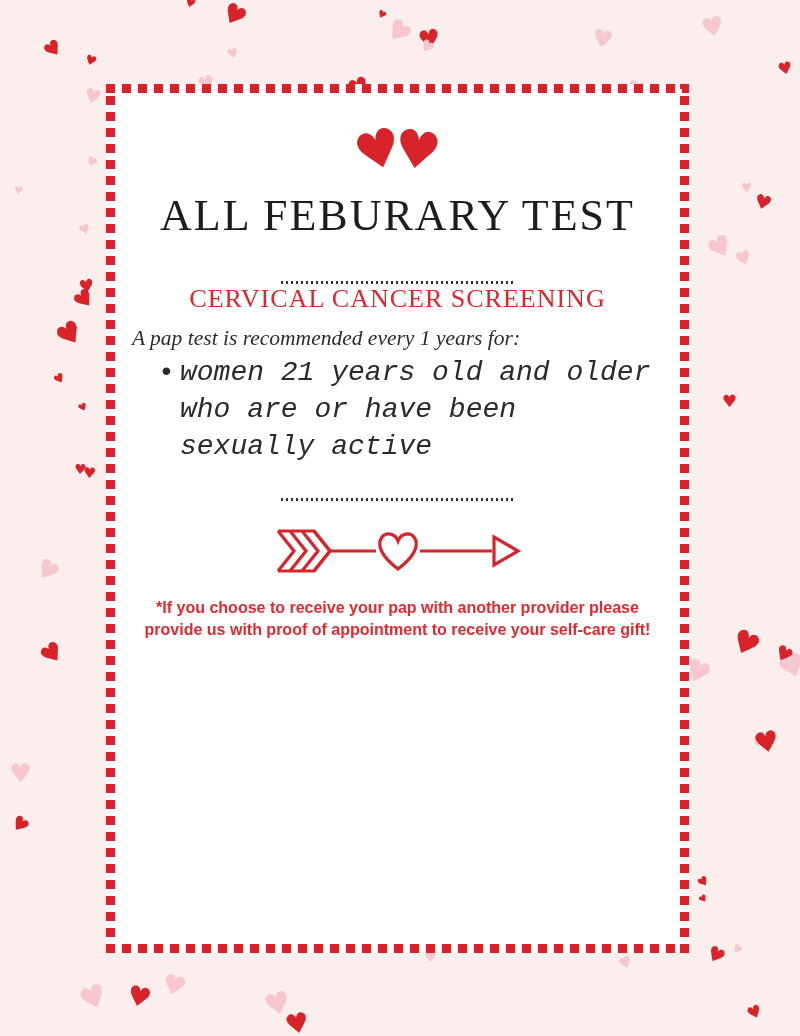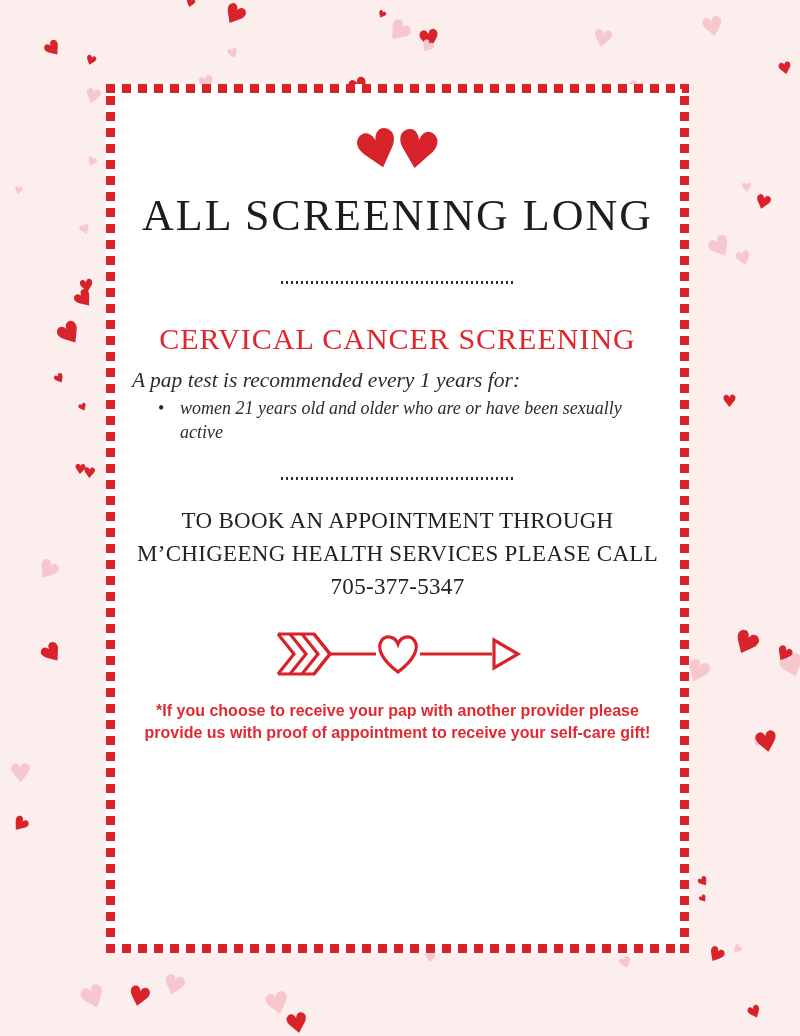--- a/index.html
+++ b/index.html
@@ -82,47 +82,47 @@
   }
   .divider{
     width:234px;
     height:3px;
     margin:0 auto;
     background:repeating-linear-gradient(90deg,#2e2e2e 0 2px,transparent 2px 5px);
   }
   .divider.d1{margin-top:40px;}
   .divider.d2{margin-top:32px;}
   .section-title{
-    font-size:30px;
+    font-size:26px;
     font-weight:normal;
     letter-spacing:1px;
     color:#e2242b;
-    margin-top:38px;
   }
   .intro{
     font-style:italic;
     font-size:21.5px;
     color:#2b2b2b;
     text-align:left;
     margin:12px 0 0 -4px;
   }
   ul.recs{
     list-style:none;
     text-align:left;
     margin:4px 0 0 22px;
   }
   ul.recs li{
     font-style:italic;
-    font-size:18px;
+    font-size:28px;
     line-height:1.32;
     color:#2b2b2b;
     padding-left:22px;
     position:relative;
     max-width:510px;
     margin-bottom:4px;
+    font-family:Liberation Mono, monospace;
   }
   ul.recs li::before{
     content:"\2022";
     position:absolute;
     left:0;top:0;
     font-style:normal;
   }
   .booking{
     font-size:23px;
     line-height:1.45;
@@ -284,36 +284,35 @@
     <div class="edge top"></div>
     <div class="edge bottom"></div>
     <div class="edge left"></div>
     <div class="edge right"></div>
 
     <div class="hearts-pair">
       <span class="h1">♥</span><span class="h2">♥</span>
     </div>
 
 
-    <h2 class="headline">ALL SCREENING LONG</h2>
+    <h2 class="headline">ALL FEBURARY TEST</h2>
 
 
     <div class="divider d1"></div>
 
     <h3 class="section-title">CERVICAL CANCER SCREENING</h3>
 
     <p class="intro">A pap test is recommended every 1 years for:</p>
 
     <ul class="recs">
       <li>women 21 years old and older who are or have been sexually active</li>
     </ul>
 
     <div class="divider d2"></div>
 
-    <p class="booking">TO BOOK AN APPOINTMENT THROUGH M’CHIGEENG HEALTH SERVICES PLEASE CALL 705-377-5347</p>
 
     <div class="arrow-wrap">
       <svg width="256" height="56" viewBox="0 0 256 56" fill="none" xmlns="http://www.w3.org/2000/svg">
 
         <path d="M8 8 L24 28 L8 48" stroke="#d9232b" stroke-width="3.2"></path>
         <path d="M20 8 L36 28 L20 48" stroke="#d9232b" stroke-width="3.2"></path>
         <path d="M32 8 L48 28 L32 48" stroke="#d9232b" stroke-width="3.2"></path>
         <path d="M44 8 L60 28 L44 48" stroke="#d9232b" stroke-width="3.2"></path>
         <path d="M8 8 L44 8 L60 28 L44 48 L8 48" stroke="#d9232b" stroke-width="3.2" fill="none"></path>
 

